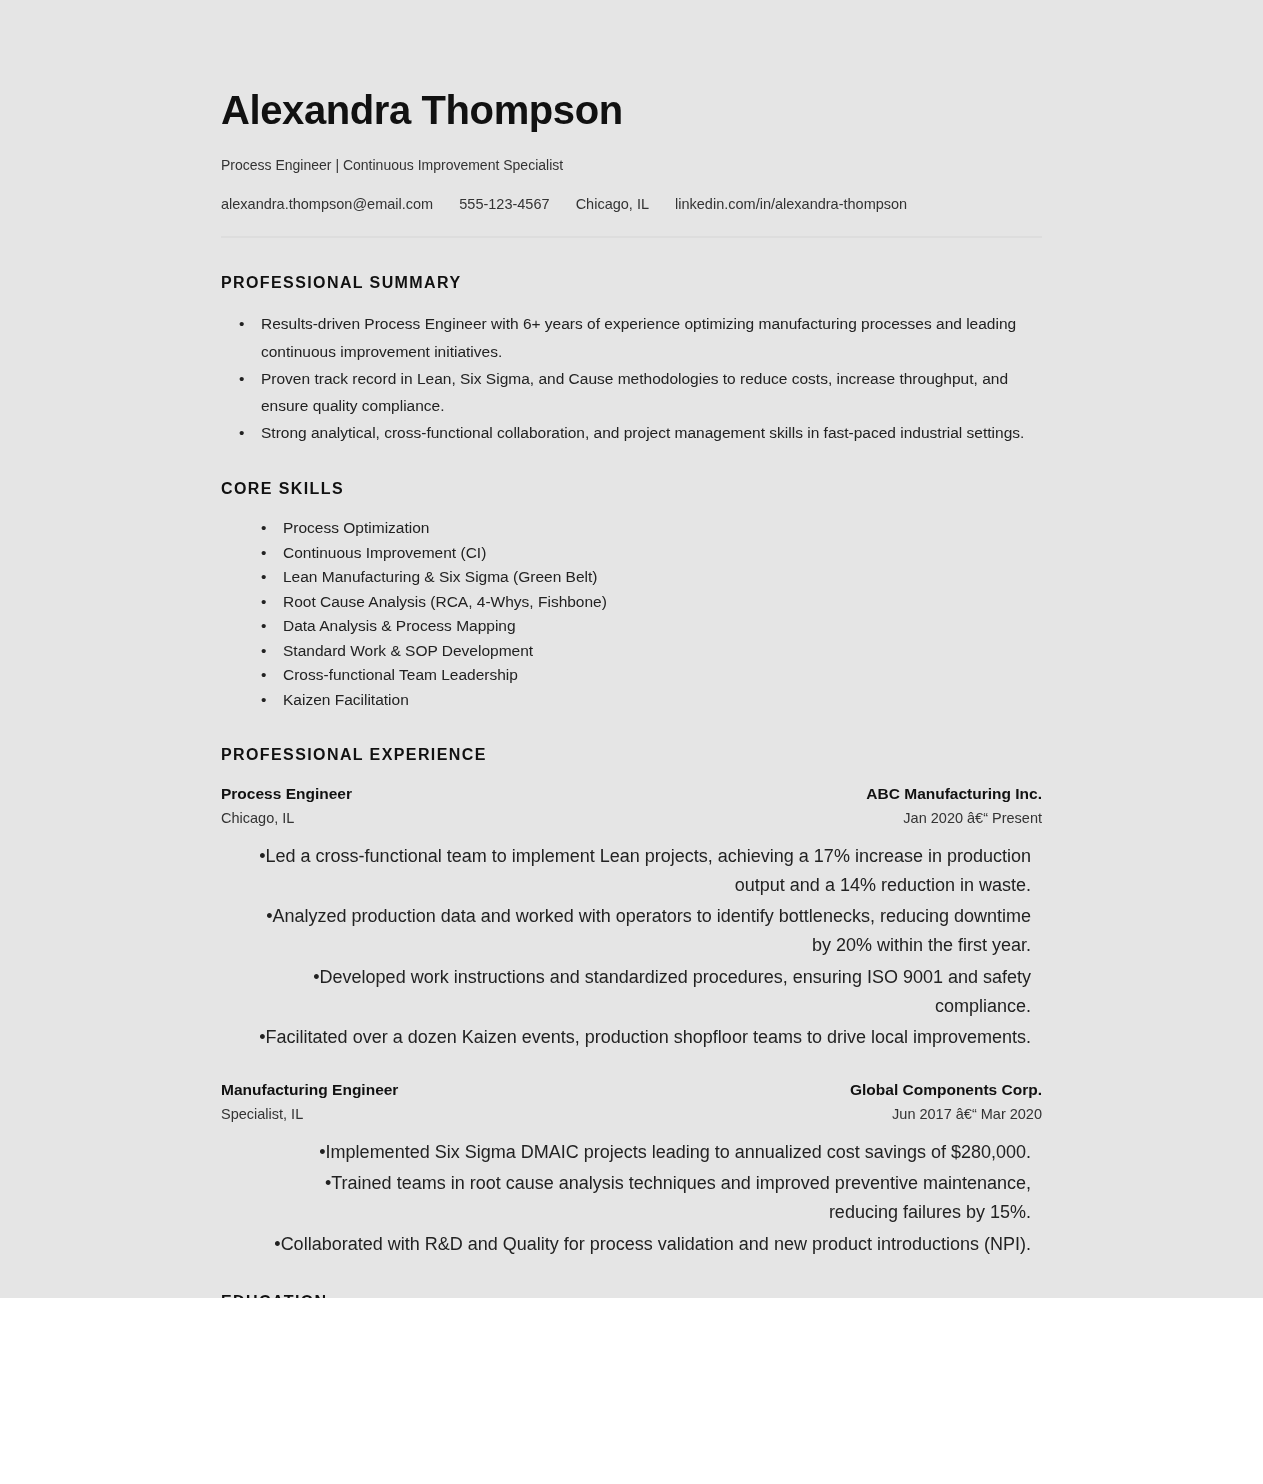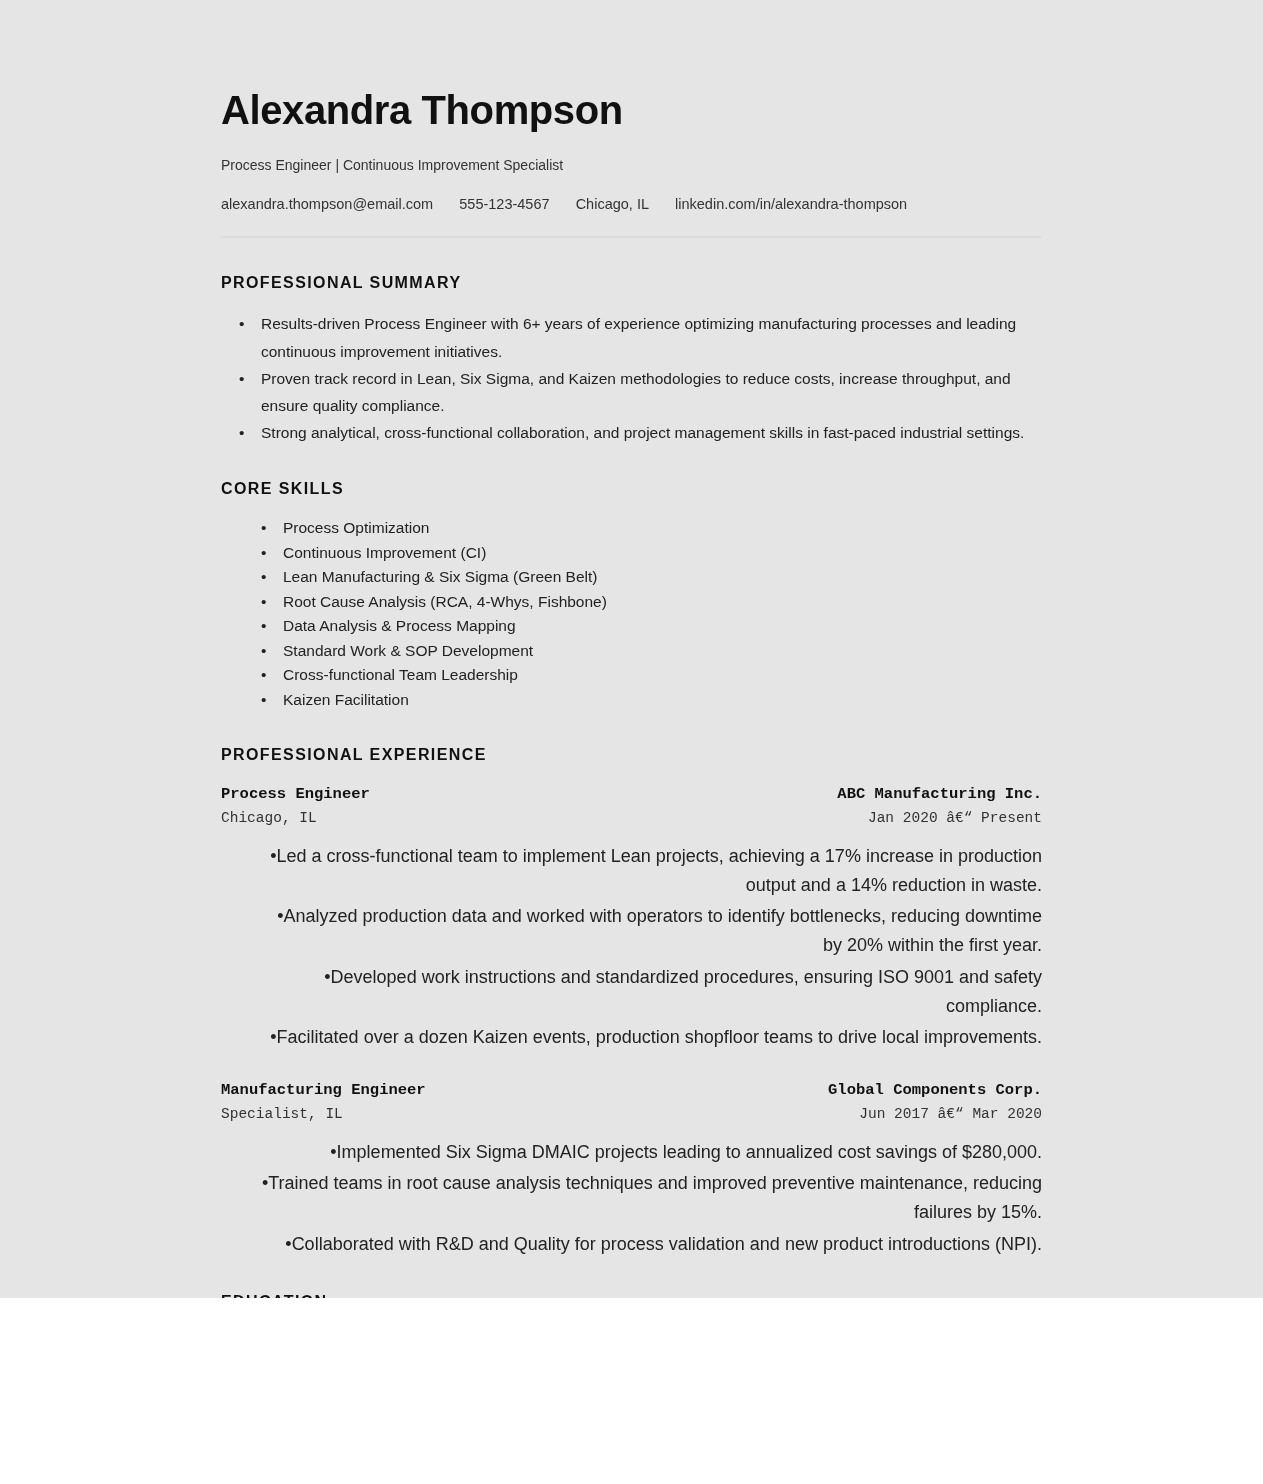--- a/index.html
+++ b/index.html
@@ -54,21 +54,21 @@
   .contact-gap { display: inline-block; width: 18px; }
 
   .header-rule {
     height: 2px;
     background: #dddddd;
     width: 821px;
     margin: 0 0 36px 0;
   }
 
   
-  .section { margin: 0 0 34px 0; }
+  .section { margin: 0 11px 34px 0; }
   .section-title {
     font-size: 16px;
     font-weight: bold;
     letter-spacing: 1.4px;
     color: #111111;
     text-transform: uppercase;
     margin: 0 0 18px 0;
   }
 
   
@@ -106,21 +106,20 @@
   }
 
   
   .job { margin: 0 0 26px 0; }
   .job:last-child { margin-bottom: 0; }
   .job-row {
     display: flex;
     justify-content: space-between;
     align-items: flex-end;
     width: 821px;
-    font-family: Liberation Mono, monospace;
   }
   .job-title {
     font-size: 15.5px;
     font-weight: bold;
     color: #111111;
     line-height: 1.6;
   }
   .job-company {
     font-size: 15.5px;
     font-weight: bold;
@@ -205,21 +204,21 @@
         <span class="contact-gap"></span>
         <span class="contact-item">linkedin.com/in/alexandra-thompson</span>
       </div>
       <div class="header-rule"></div>
     </div>
 
     <div class="section">
       <div class="section-title">PROFESSIONAL SUMMARY</div>
       <ul class="loose-list">
         <li><span class="bullet-mark">•</span><span>Results-driven Process Engineer with 6+ years of experience optimizing manufacturing processes and leading continuous improvement initiatives.</span></li>
-        <li><span class="bullet-mark">•</span><span>Proven track record in Lean, Six Sigma, and Kaizen methodologies to reduce costs, increase throughput, and ensure quality compliance.</span></li>
+        <li><span class="bullet-mark">•</span><span>Proven track record in Lean, Six Sigma, and Cause methodologies to reduce costs, increase throughput, and ensure quality compliance.</span></li>
         <li><span class="bullet-mark">•</span><span>Strong analytical, cross-functional collaboration, and project management skills in fast-paced industrial settings.</span></li>
       </ul>
     </div>
 
     <div class="section">
       <div class="section-title">CORE SKILLS</div>
       <ul class="skills-list">
         <li><span class="bullet-mark">•</span><span>Process Optimization</span></li>
         <li><span class="bullet-mark">•</span><span>Continuous Improvement (CI)</span></li>
         <li><span class="bullet-mark">•</span><span>Lean Manufacturing &amp; Six Sigma (Green Belt)</span></li>

